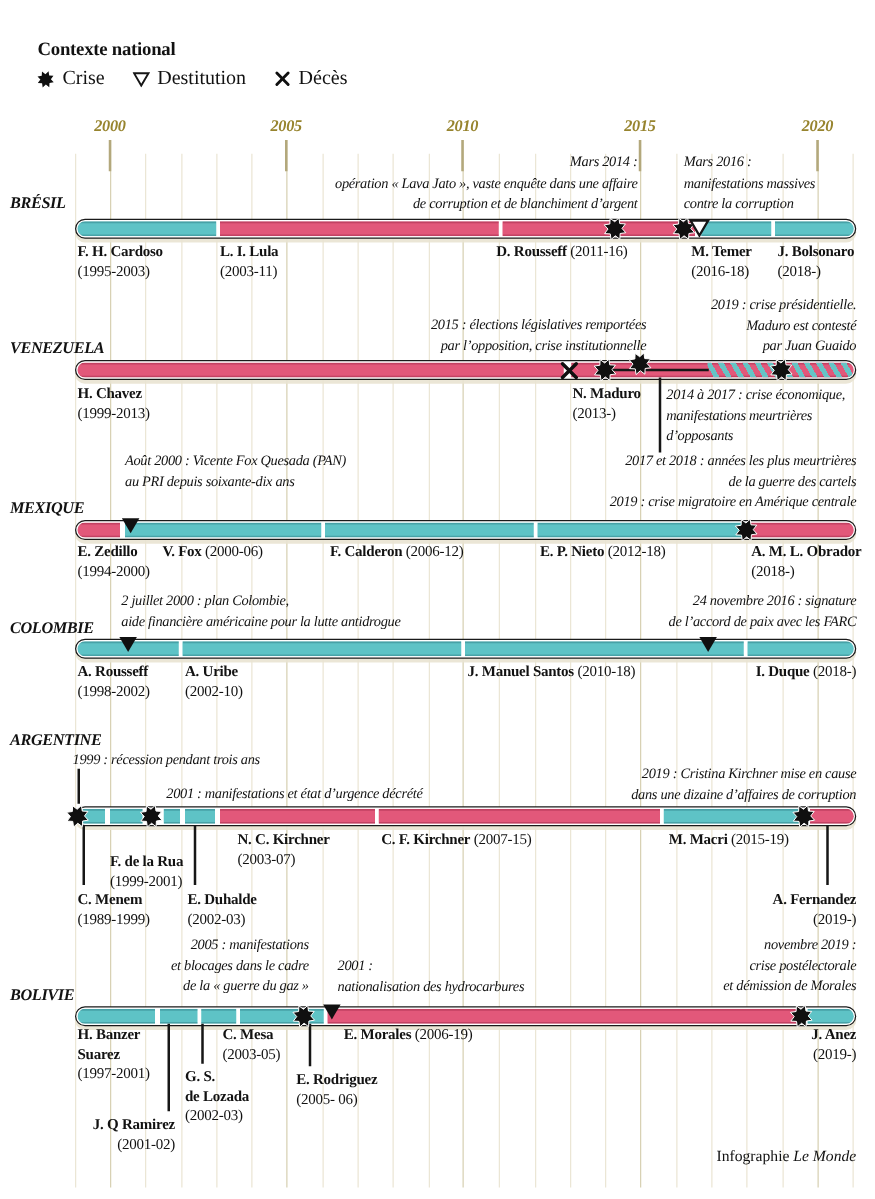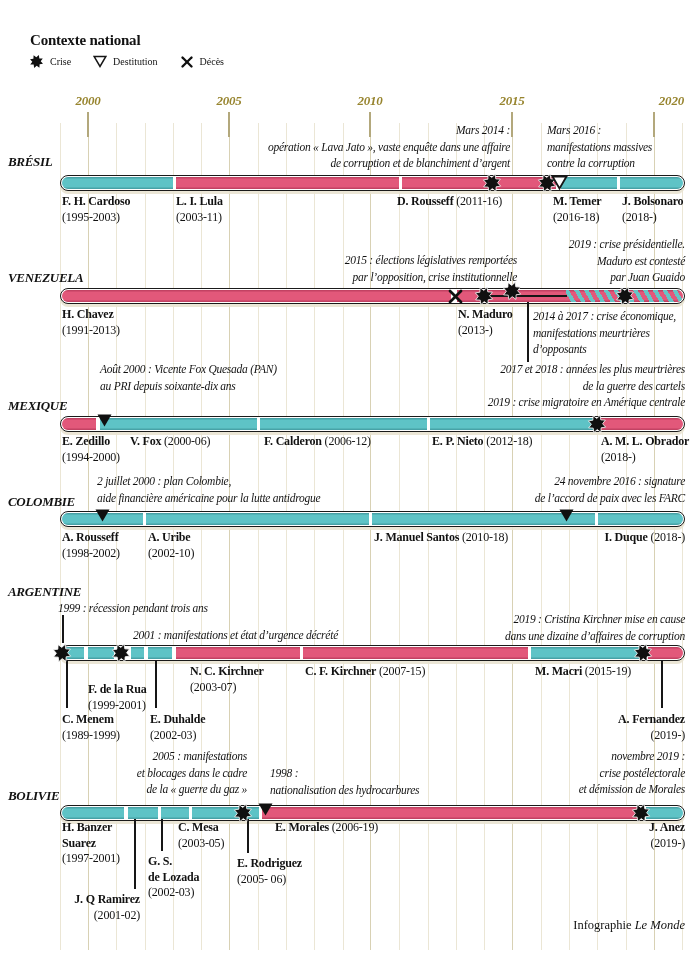--- a/index.html
+++ b/index.html
@@ -1,19 +1,19 @@
 <!DOCTYPE html>
 <html><head>
 <meta charset="utf-8">
 <style>
   html,body{margin:0;padding:0;background:#fff;}
   #canvas{position:relative;width:700px;height:959px;background:#fff;overflow:hidden;
           font-family:Liberation Serif, serif;color:#121212;}
   .title{position:absolute;left:30px;top:32px;font-size:15px;font-weight:bold;letter-spacing:-0.2px;}
-  .legend{position:absolute;left:29px;top:54px;display:flex;align-items:center;gap:22px;font-size:10px;}
+  .legend{position:absolute;left:29px;top:54px;display:flex;align-items:center;gap:22px;font-size:16px;}
   .legend-item{display:flex;align-items:center;gap:6px;}
   .year-label{position:absolute;top:93px;width:60px;margin-left:-30px;text-align:center;
               font-weight:bold;font-style:italic;font-size:13px;color:#97842e;letter-spacing:-0.2px;}
   .tick{position:absolute;top:112px;width:2px;height:25px;background:#b3a87c;margin-left:-1px;}
   .gl-major{position:absolute;top:112px;height:838px;width:1px;background:#d8d1b4;}
   .gl-minor{position:absolute;top:123px;height:827px;width:1px;background:#ebe6d5;}
   .country{position:absolute;left:8px;font-weight:bold;font-style:italic;font-size:13px;letter-spacing:-0.3px;}
   .bar{position:absolute;left:60px;width:625px;height:16px;box-sizing:border-box;background:#fff;
        border:1.5px solid #1a1a1a;border-radius:8px;box-shadow:0 3px 0 rgba(233,227,210,0.9);z-index:2;}
   .bar-inner{position:absolute;left:1px;right:1px;top:1px;bottom:1px;border-radius:6px;overflow:hidden;}
@@ -97,21 +97,21 @@
       <div class="tick" style="left: 229px;"></div>
       <div class="year-label" style="left: 229px;">2005</div>
       <div class="gl-major" style="left: 370px;"></div>
       <div class="tick" style="left: 370px;"></div>
       <div class="year-label" style="left: 370px;">2010</div>
       <div class="gl-major" style="left: 512px;"></div>
       <div class="tick" style="left: 512px;"></div>
       <div class="year-label" style="left: 512px;">2015</div>
       <div class="gl-major" style="left: 654px;"></div>
       <div class="tick" style="left: 654px;"></div>
-      <div class="year-label" style="left: 654px; text-align: right;">2020</div>
+      <div class="year-label" style="left: 654px;">2020</div>
       <div class="country" style="top: 154px;">BRÉSIL</div>
       <div class="bar" style="top: 175px;">
         <div class="bar-inner">
           <div class="seg seg-teal" style="left: -2px; width: 113px;"></div>
           <div class="seg seg-pink" style="left: 114px; width: 223px;"></div>
           <div class="seg seg-pink" style="left: 340px; width: 154px;"></div>
           <div class="seg seg-teal" style="left: 499px; width: 56px;"></div>
           <div class="seg seg-teal" style="left: 558px; width: 65px;"></div>
         </div>
       </div>
@@ -188,21 +188,21 @@
         <div>Maduro est contesté</div>
         <div>par Juan Guaido</div>
       </div>
       <div class="ann left" style="top: 308px; left: 533px;">
         <div>2014 à 2017 : crise économique,</div>
         <div>manifestations meurtrières</div>
         <div>d’opposants</div>
       </div>
       <div class="plabel" style="top: 307px; left: 62px;">
         <div><b>H. Chavez</b></div>
-        <div class="dates">(1991-2013)</div>
+        <div class="dates">(1999-2013)</div>
       </div>
       <div class="plabel" style="top: 307px; left: 458px;">
         <div><b>N. Maduro</b></div>
         <div class="dates">(2013-)</div>
       </div>
       <div class="country" style="top: 398px;">MEXIQUE</div>
       <div class="bar" style="top: 416px;">
         <div class="bar-inner">
           <div class="seg seg-pink" style="left: -2px; width: 36px;"></div>
           <div class="seg seg-teal" style="left: 38px; width: 157px;"></div>
@@ -365,21 +365,21 @@
         </svg></div>
       <div class="marker" style="left: 631px; top: 803px;"><svg width="20" height="20" viewBox="0 0 20 20">
           <polygon points="18.64,13.15 14.13,13.79 13.88,18.34 10.24,15.59 6.85,18.64 6.21,14.13 1.66,13.88 4.41,10.24 1.36,6.85 5.87,6.21 6.12,1.66 9.76,4.41 13.15,1.36 13.79,5.87 18.34,6.12 15.59,9.76" fill="#101010" stroke="#ffffff" stroke-width="0.8"></polygon>
         </svg></div>
       <div class="ann right" style="top: 748px; right: 453px;">
         <div>2005 : manifestations</div>
         <div>et blocages dans le cadre</div>
         <div>de la « guerre du gaz »</div>
       </div>
       <div class="ann left" style="top: 765px; left: 270px;">
-        <div>1998 :</div>
+        <div>2001 :</div>
         <div>nationalisation des hydrocarbures</div>
       </div>
       <div class="ann right" style="top: 748px; right: 15px;">
         <div>novembre 2019 :</div>
         <div>crise postélectorale</div>
         <div>et démission de Morales</div>
       </div>
       <div class="plabel" style="top: 820px; left: 62px;">
         <div><b>H. Banzer</b></div>
         <div><b>Suarez</b></div>

